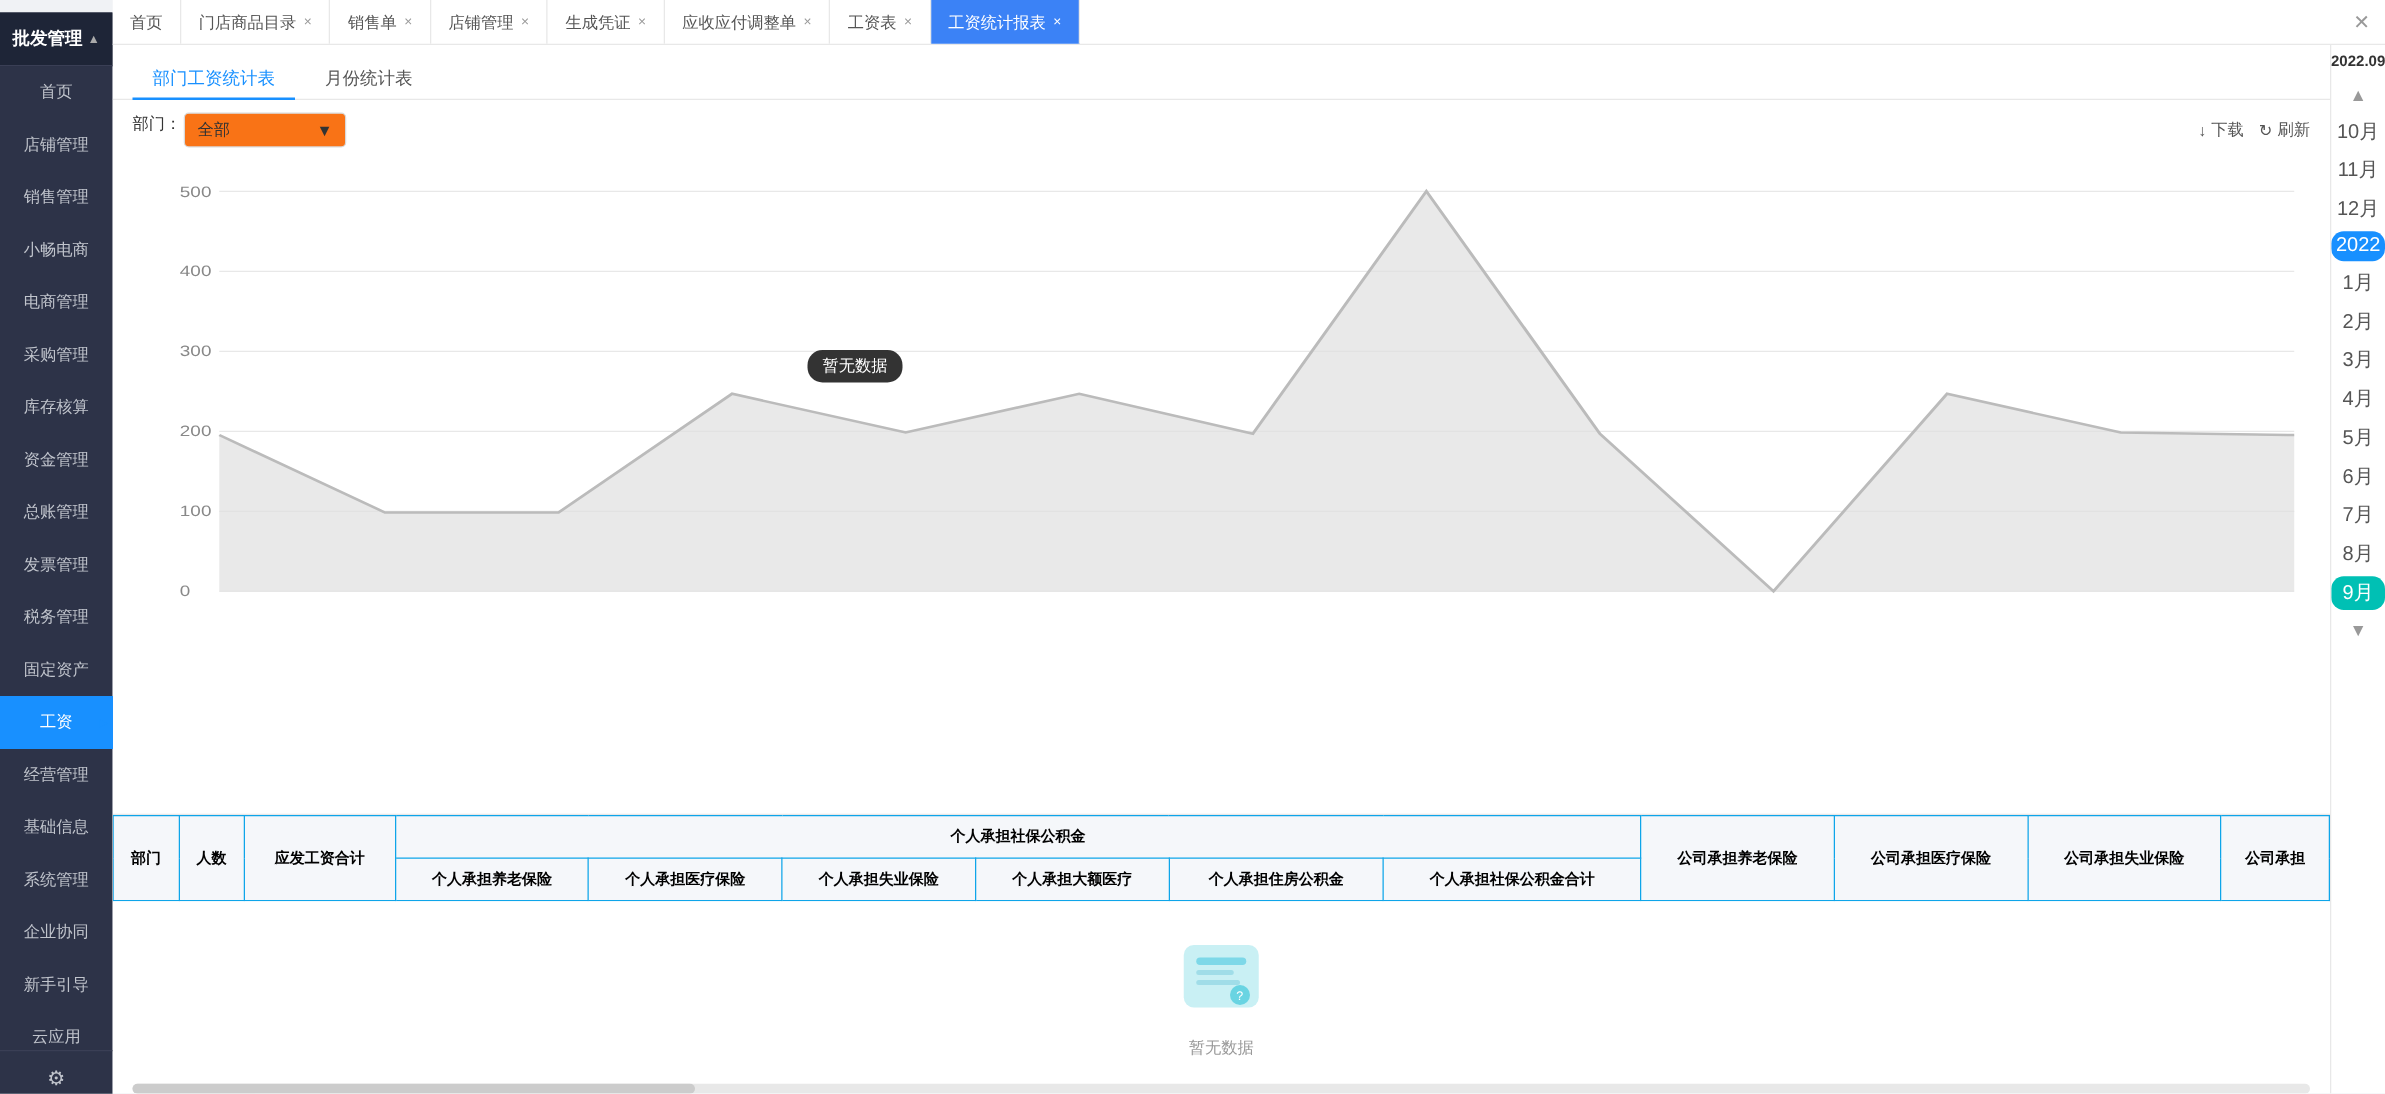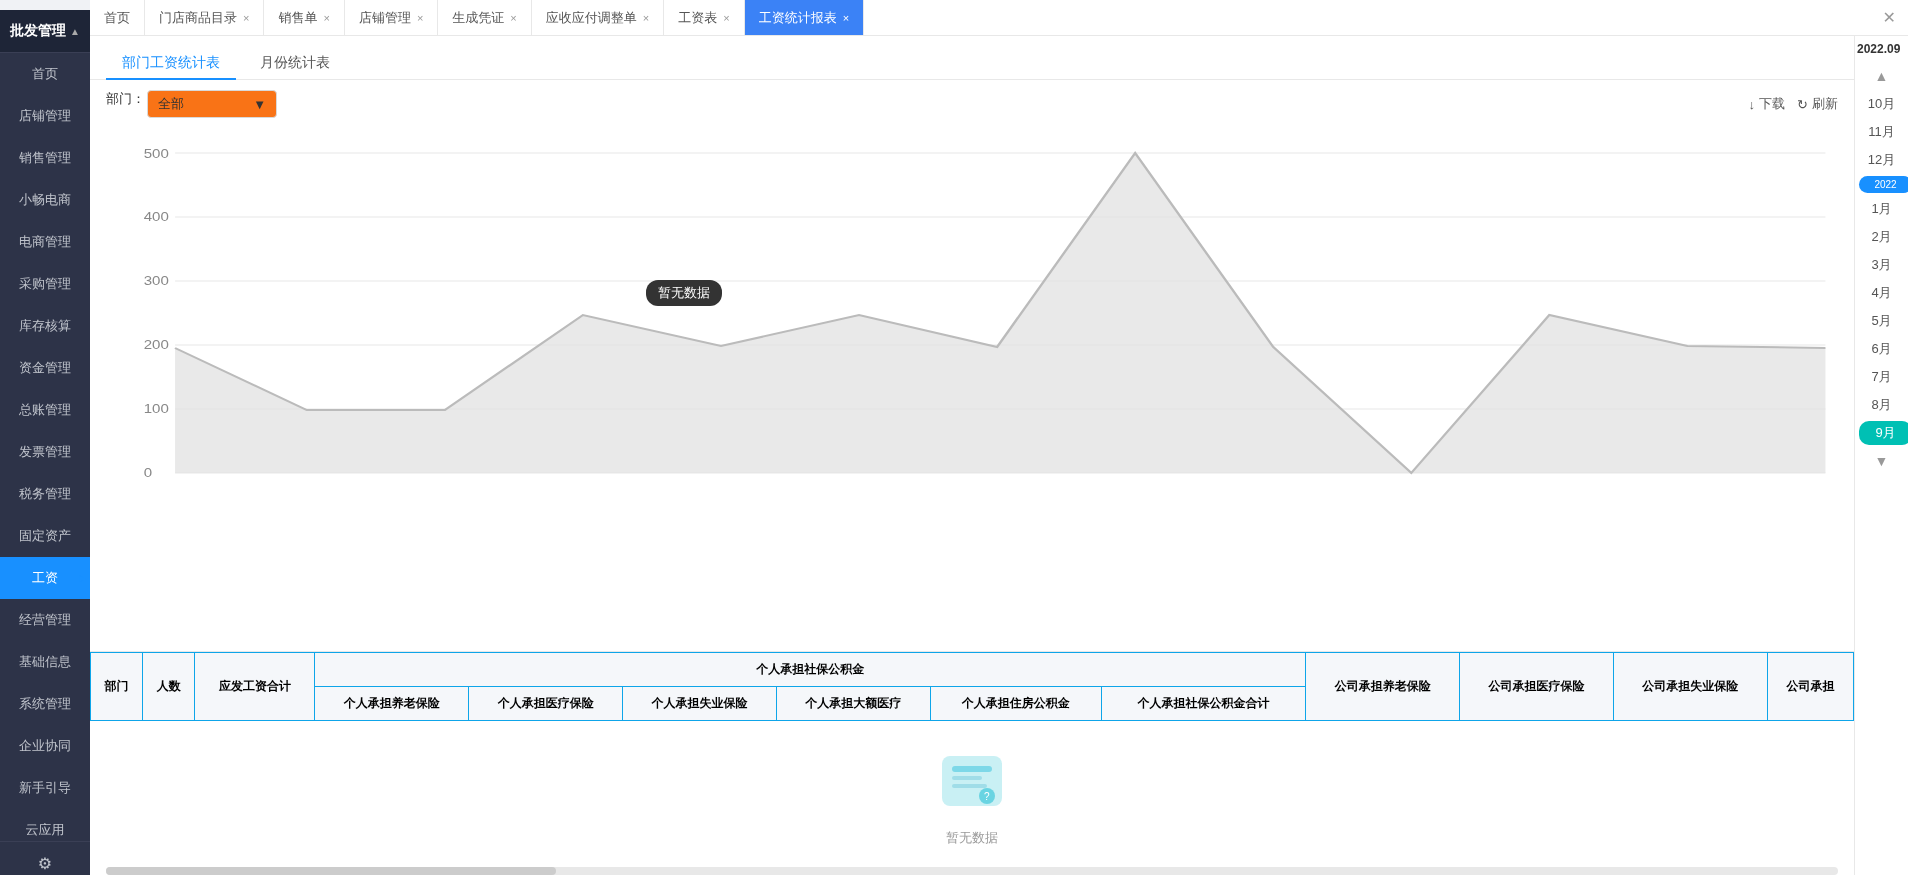--- a/index.html
+++ b/index.html
@@ -248,52 +248,52 @@
       left: 0;
       top: 0;
       width: 450px;
       height: 8px;
       background: #ccc;
       border-radius: 4px;
     }
 
     
     .time-panel {
-      width: 54px;
+      width: 44px;
       background: #fff;
       border-left: 1px solid #e8e8e8;
       display: flex;
       flex-direction: column;
-      align-items: flex-start;
+      align-items: center;
       overflow: hidden;
       flex-shrink: 0;
     }
     .time-panel-arrow {
       width: 100%;
       text-align: center;
       padding: 6px 0;
       color: #999;
       font-size: 14px;
       cursor: pointer;
     }
     .time-panel-item {
       width: 100%;
       text-align: center;
       padding: 5px 2px;
-      font-size: 13px;
+      font-size: 16px;
       color: #555;
       cursor: pointer;
     }
     .time-panel-item.year-badge {
       background: #1890ff;
       color: #fff;
       border-radius: 10px;
       margin: 2px 4px;
       padding: 3px 2px;
-      font-size: 10px;
+      font-size: 16px;
     }
     .time-panel-item.active-month {
       background: #00c0b4;
       color: #fff;
       border-radius: 10px;
       margin: 2px 4px;
       padding: 3px 2px;
     }
     .time-selected-label {
       font-size: 12px;

